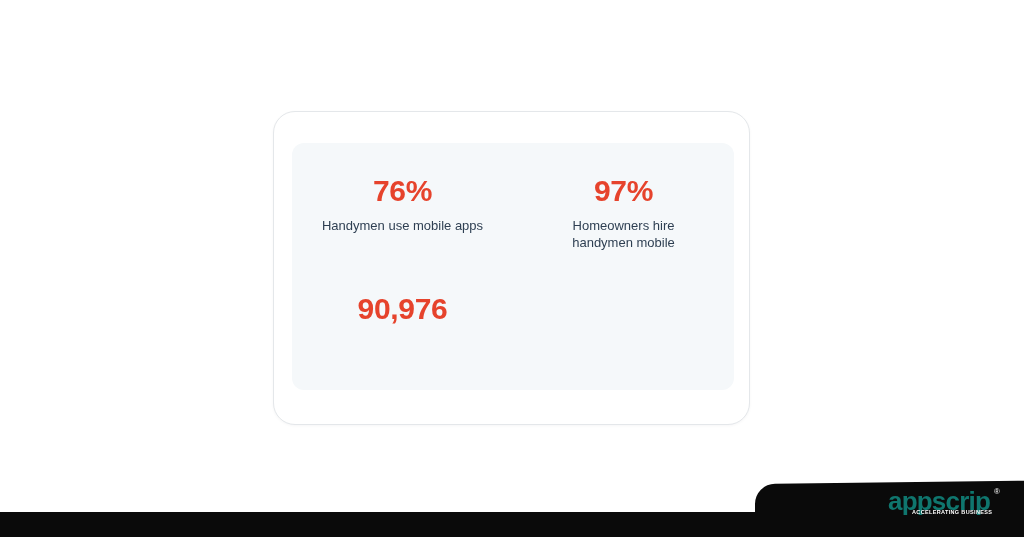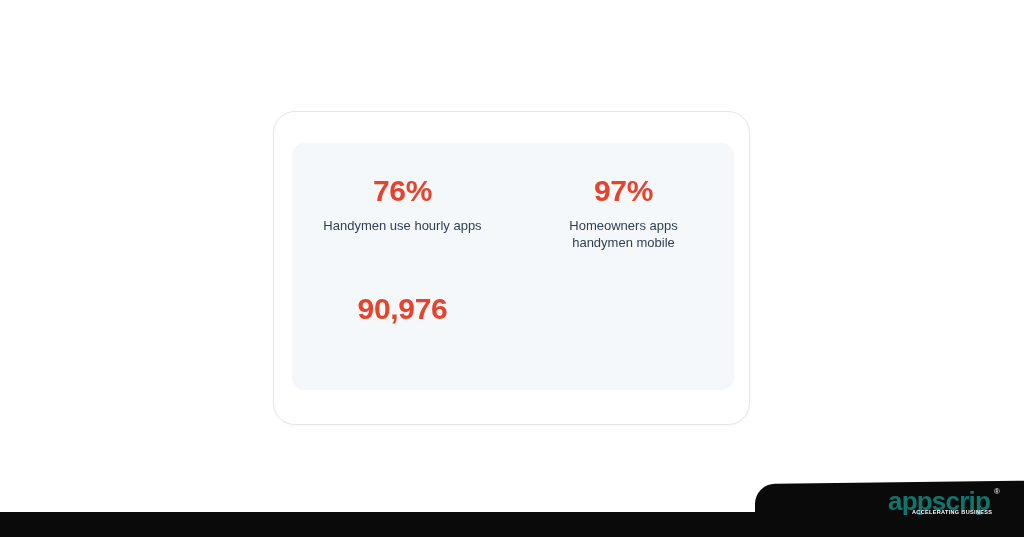--- a/index.html
+++ b/index.html
@@ -146,28 +146,28 @@
 </head>
 <body>
 
 <div class="stats-card">
 
   <div class="stats-panel">
 
     <div class="stat-cell row-1">
       <div class="stat-value">76%</div>
       <div class="stat-label">
-        <span>Handymen use hourly apps</span>
+        <span>Handymen use mobile apps</span>
       </div>
     </div>
 
     <div class="stat-cell row-1">
       <div class="stat-value">97%</div>
       <div class="stat-label">
-        <span>Homeowners apps</span>
+        <span>Homeowners hire</span>
         <span class="line-2">handymen mobile</span>
       </div>
     </div>
 
     <div class="stat-cell row-2">
       <div class="stat-value">90,976</div>
     </div>
 
 
   </div>

